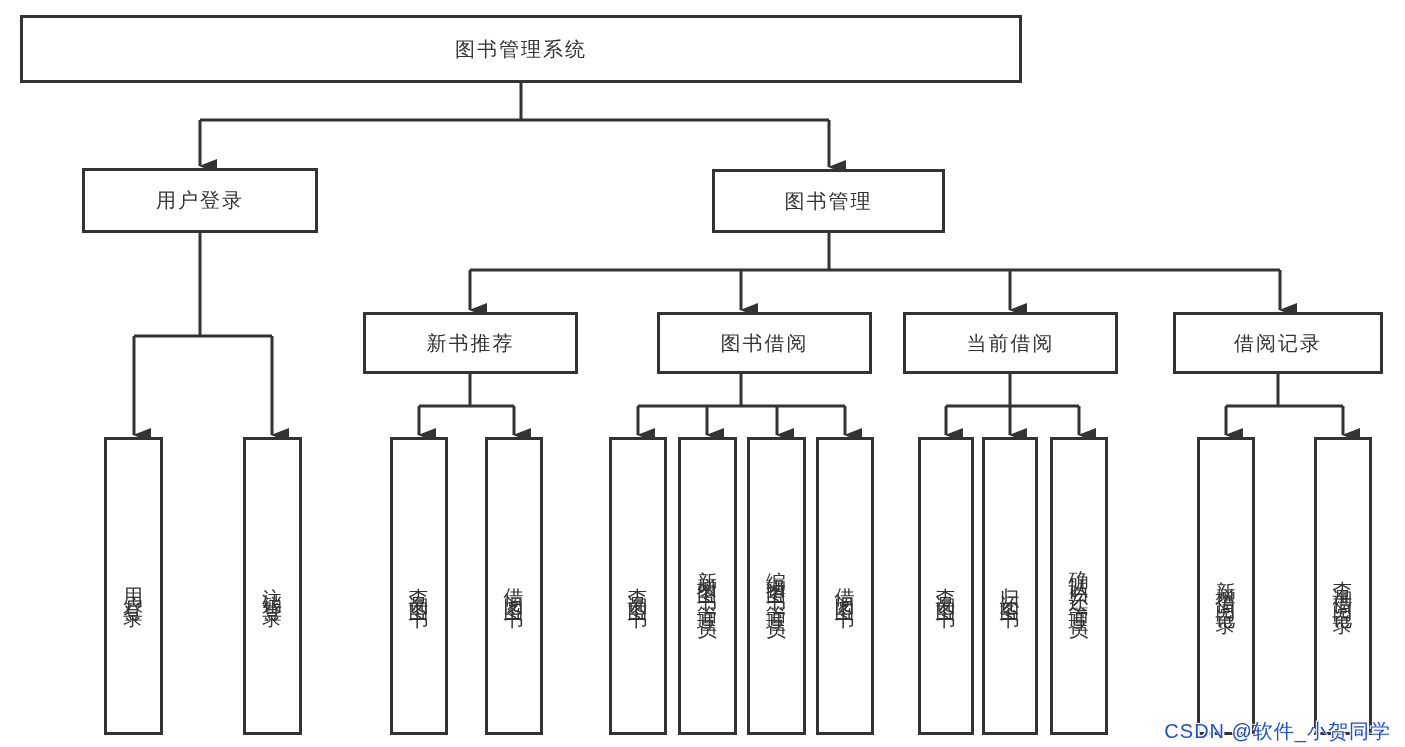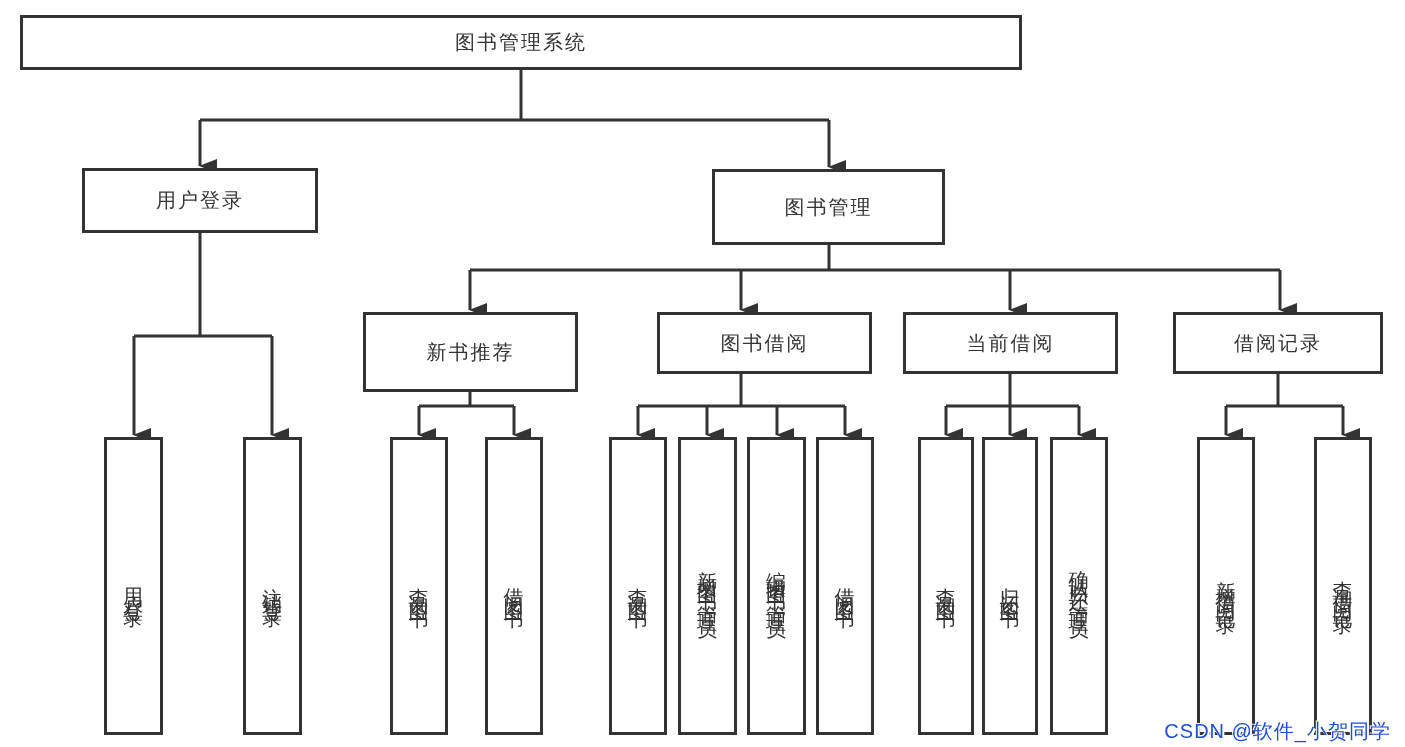--- a/index.html
+++ b/index.html
@@ -73,32 +73,32 @@
       <path d="M1010,406 V435" marker-end="url(#arrow)"></path>
       <path d="M1079,406 V435" marker-end="url(#arrow)"></path>
 
       <path d="M1278,374 V406"></path>
       <path d="M1226,406 H1343"></path>
       <path d="M1226,406 V435" marker-end="url(#arrow)"></path>
       <path d="M1343,406 V435" marker-end="url(#arrow)"></path>
     </g>
   </svg>
 
-  <div class="node" style="left:20px;top:15px;width:1002px;height:55px">
+  <div class="node" style="left:20px;top:15px;width:1002px;height:68px">
     <span>图书管理系统</span>
   </div>
 
   <div class="node" style="left:82px;top:168px;width:236px;height:65px">
     <span>用户登录</span>
   </div>
-  <div class="node" style="left:712px;top:169px;width:233px;height:76px">
+  <div class="node" style="left:712px;top:169px;width:233px;height:64px">
     <span>图书管理</span>
   </div>
 
-  <div class="node" style="left:363px;top:312px;width:215px;height:80px">
+  <div class="node" style="left:363px;top:312px;width:215px;height:62px">
     <span>新书推荐</span>
   </div>
   <div class="node" style="left:657px;top:312px;width:215px;height:62px">
     <span>图书借阅</span>
   </div>
   <div class="node" style="left:903px;top:312px;width:215px;height:62px">
     <span>当前借阅</span>
   </div>
   <div class="node" style="left:1173px;top:312px;width:210px;height:62px">
     <span>借阅记录</span>

